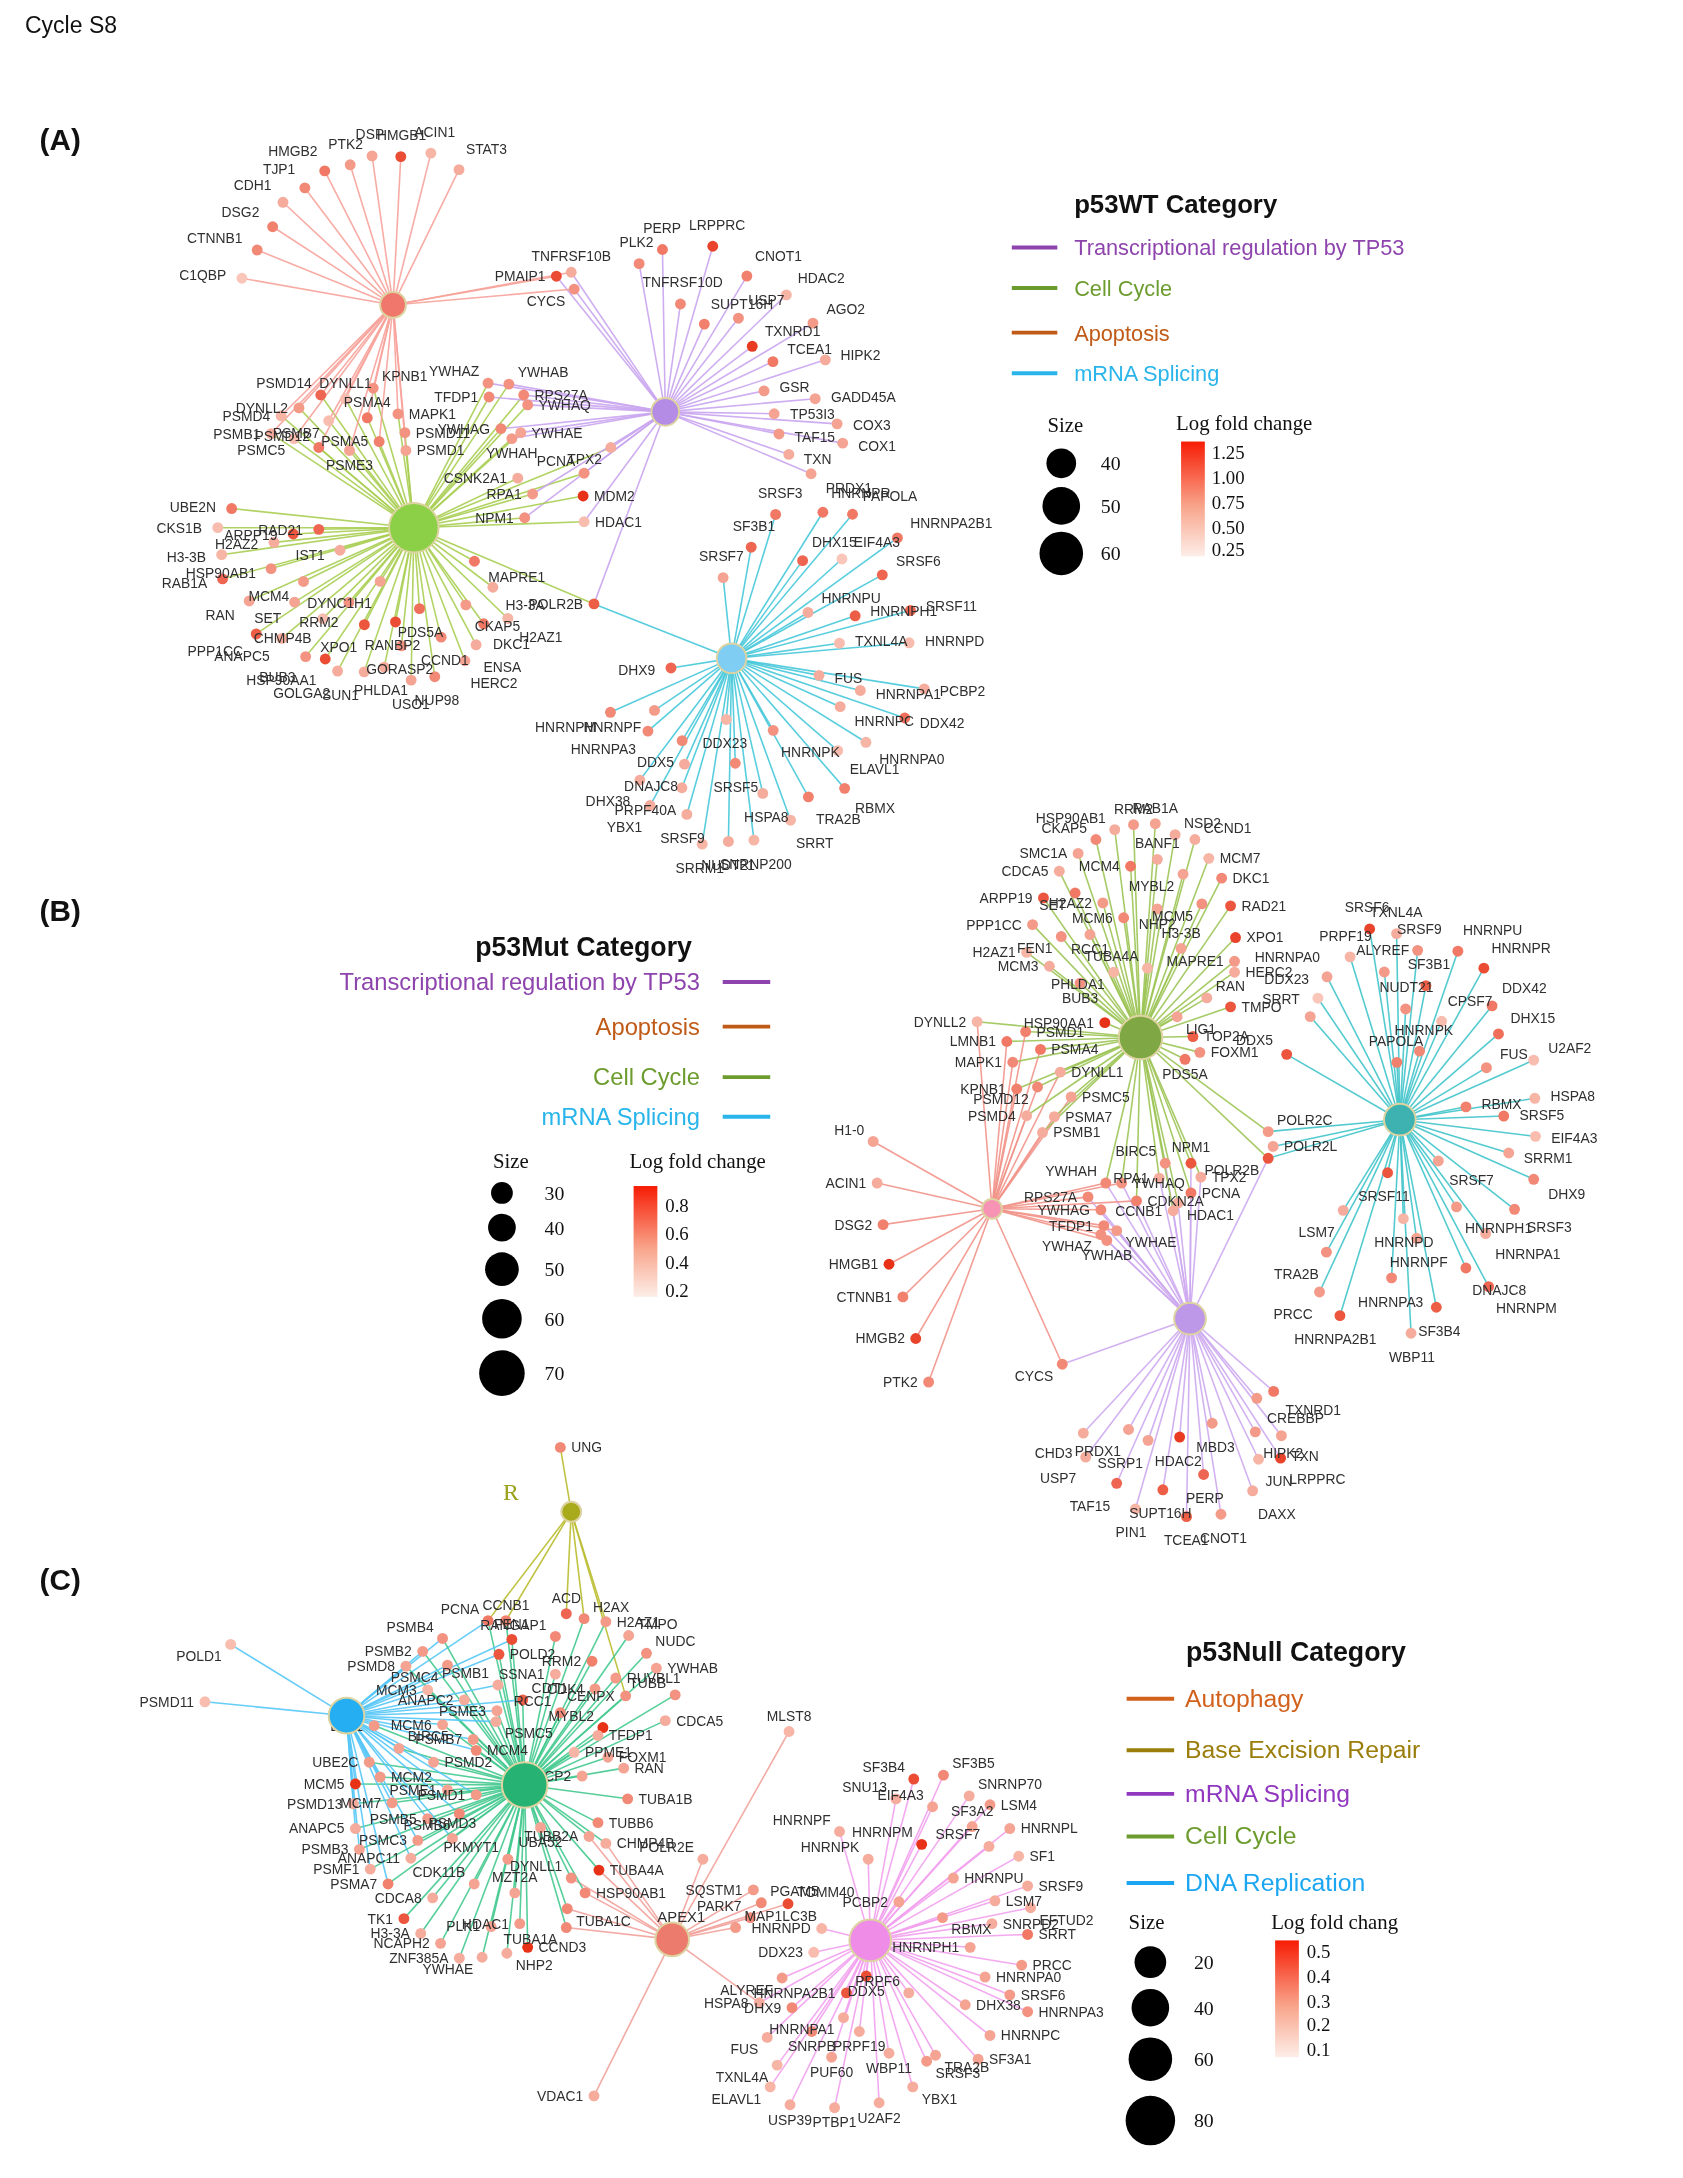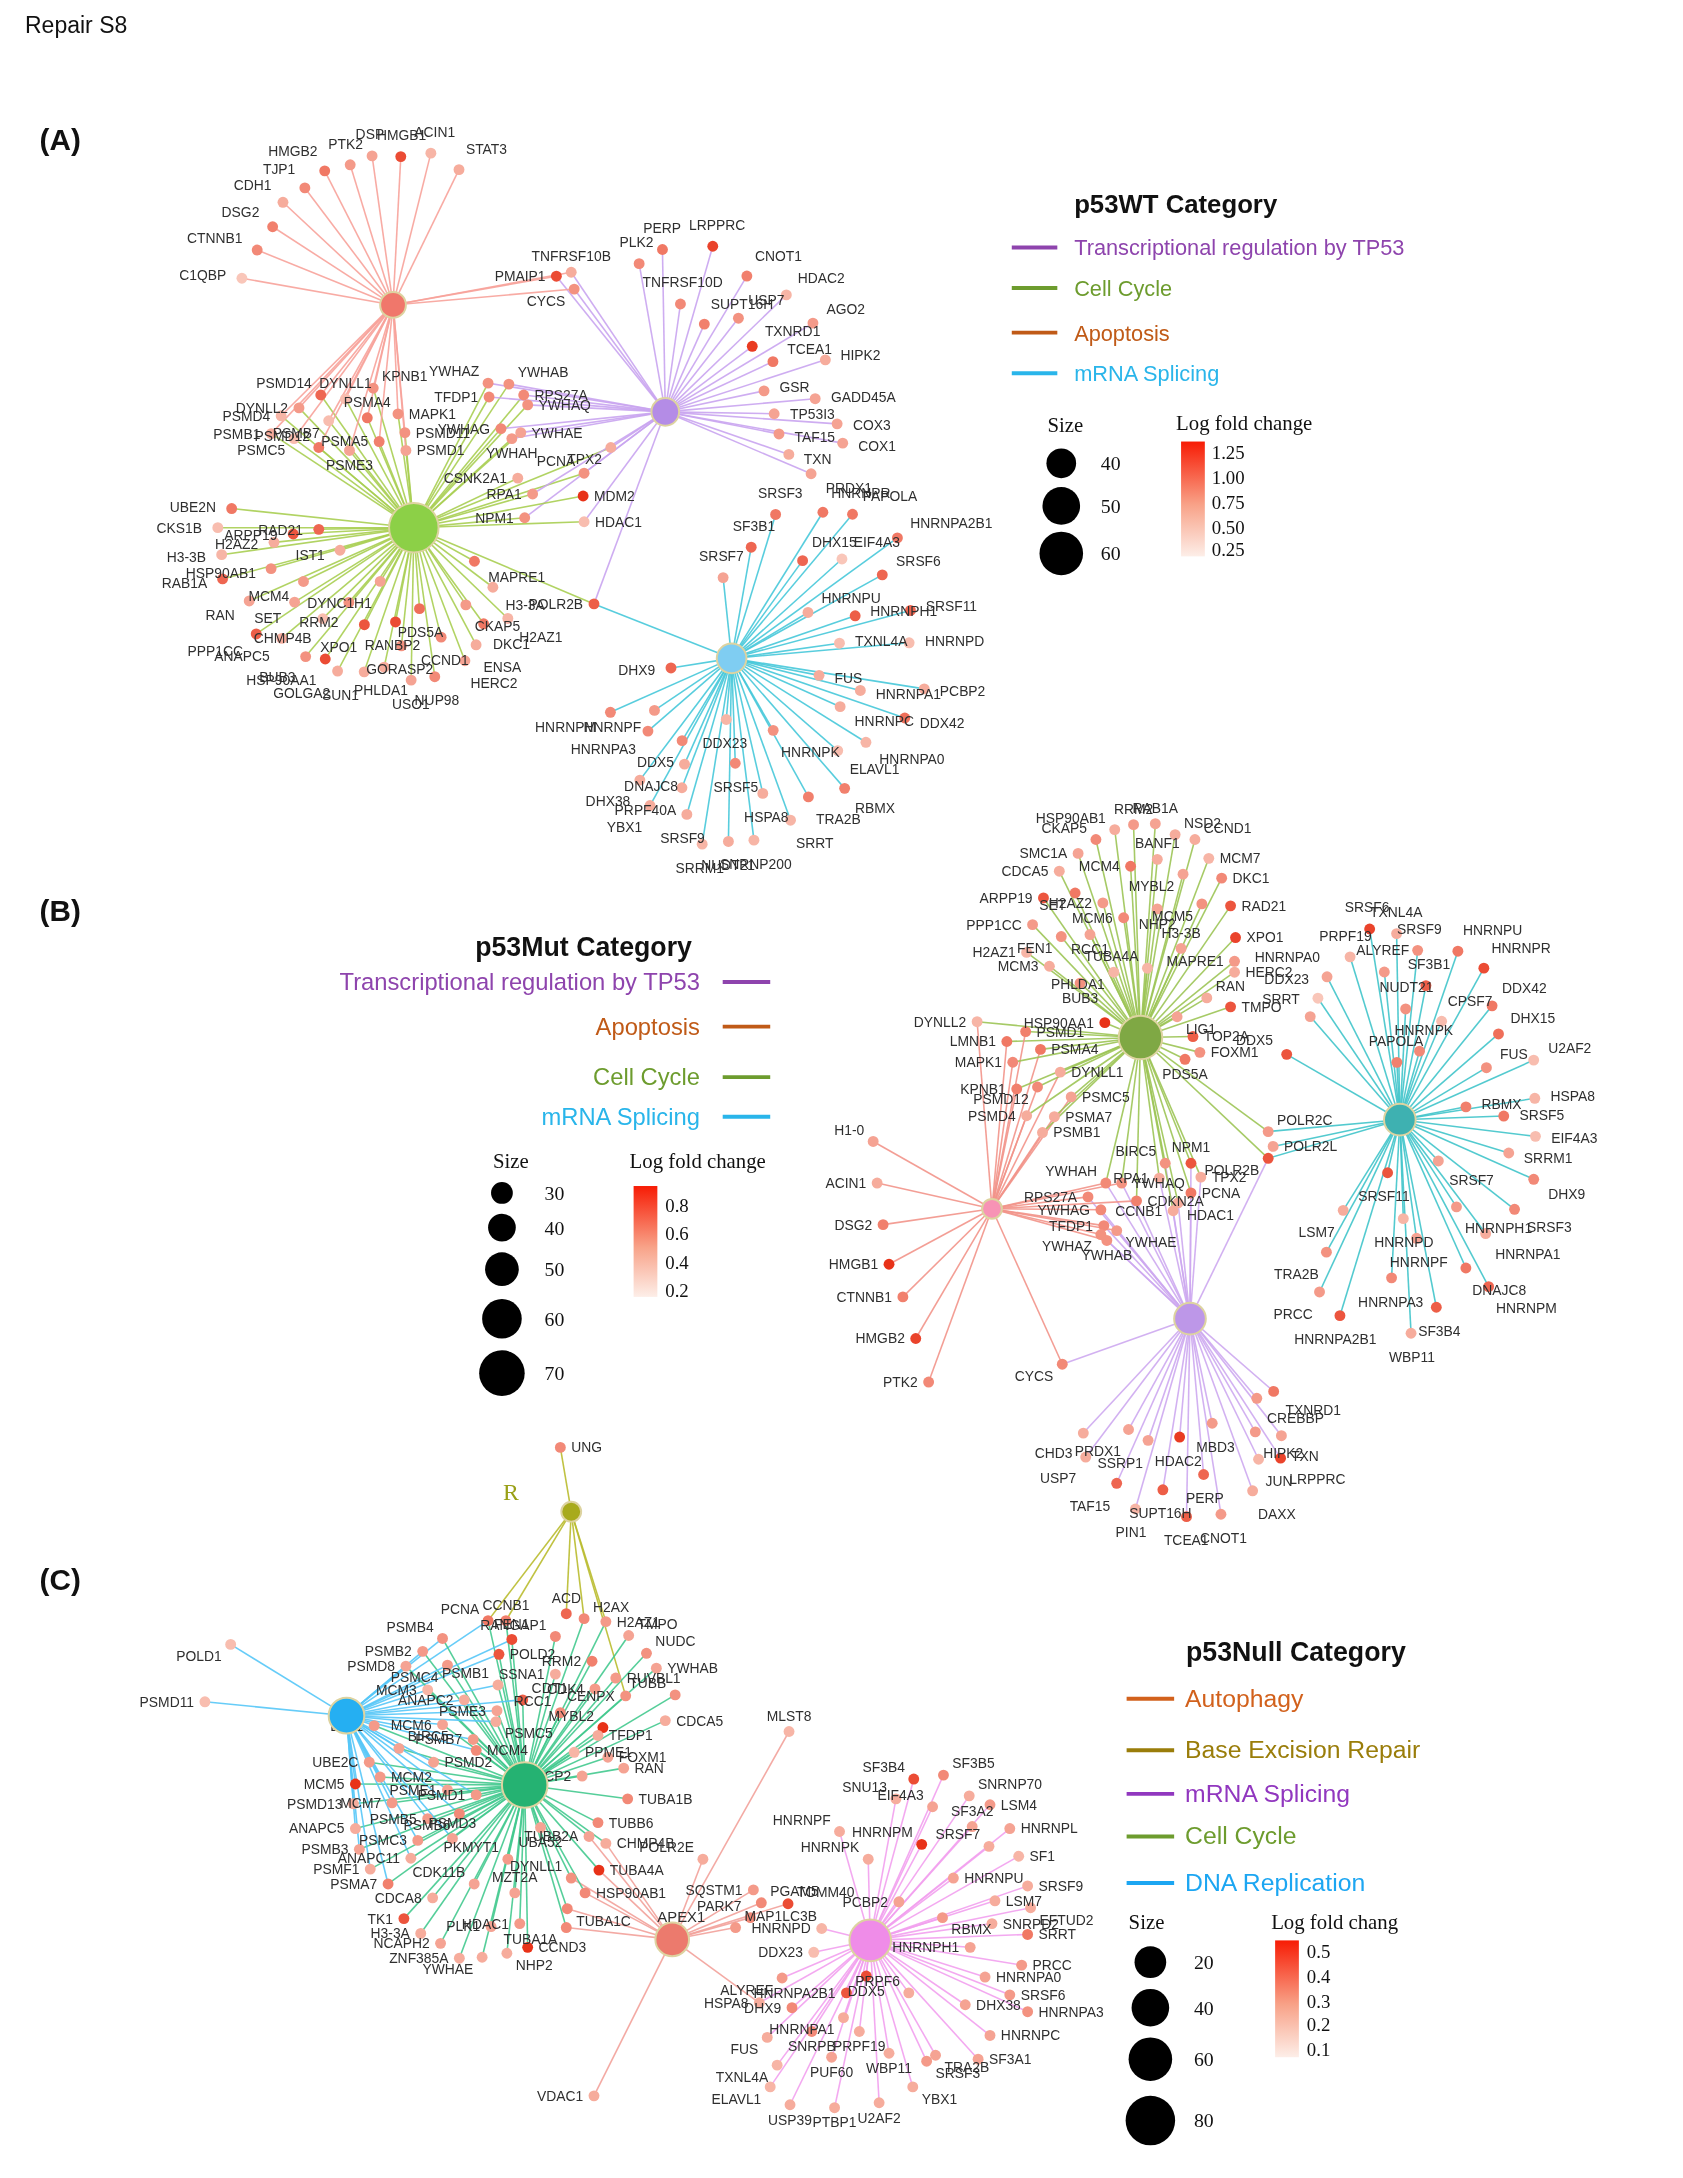--- a/index.html
+++ b/index.html
@@ -5,21 +5,21 @@
   html,body{margin:0;padding:0;background:#ffffff;}
   #figure-root{position:relative;width:1683px;height:2178px;background:#fff;font-family:"Liberation Sans",sans-serif;}
   #figure-label{position:absolute;left:25px;top:12px;font-size:23px;color:#111;}
   svg{position:absolute;left:0;top:0;}
   text{user-select:none;}
 </style>
 </head>
 <body>
 
 <div id="figure-root">
-  <div id="figure-label">Repair S8</div>
+  <div id="figure-label">Cycle S8</div>
   <svg id="net" width="1683" height="2178" viewBox="0 0 1700 2200" xmlns="http://www.w3.org/2000/svg">
       <defs>
         <linearGradient id="lfc-grad-0" x1="0" y1="0" x2="0" y2="1">
           <stop offset="0%" stop-color="#f71c05"></stop>
           <stop offset="55%" stop-color="#f8a288"></stop>
           <stop offset="100%" stop-color="#fdeee8"></stop>
         </linearGradient>
         <linearGradient id="lfc-grad-1" x1="0" y1="0" x2="0" y2="1">
           <stop offset="0%" stop-color="#f71c05"></stop>
           <stop offset="55%" stop-color="#f8a288"></stop>

